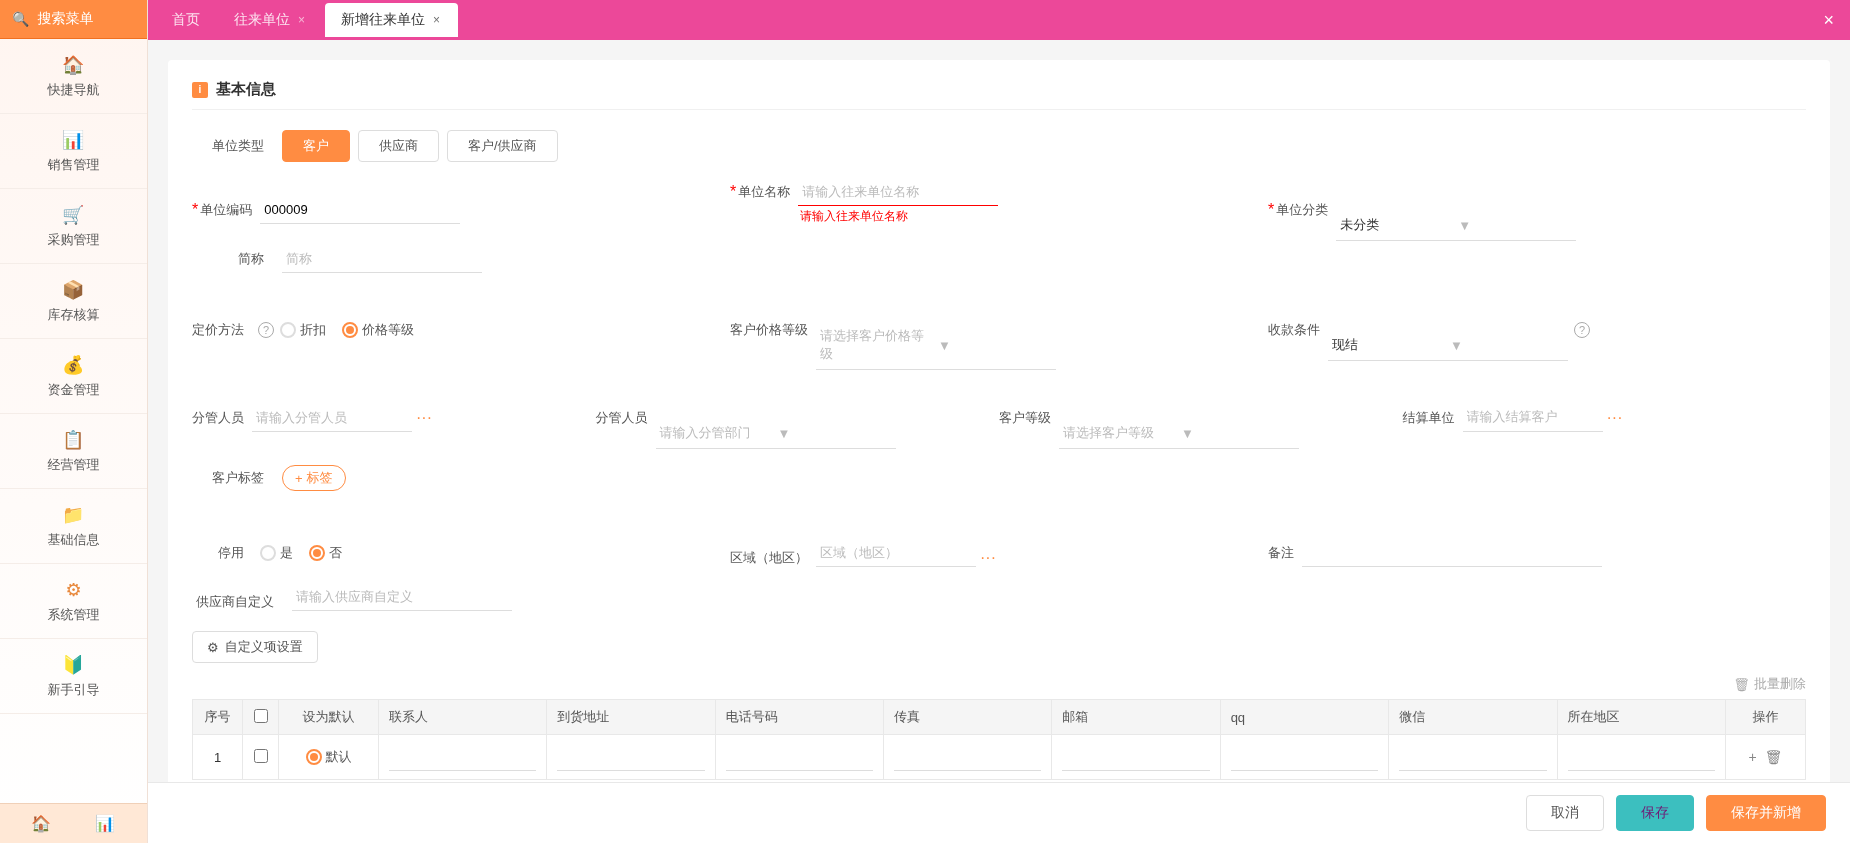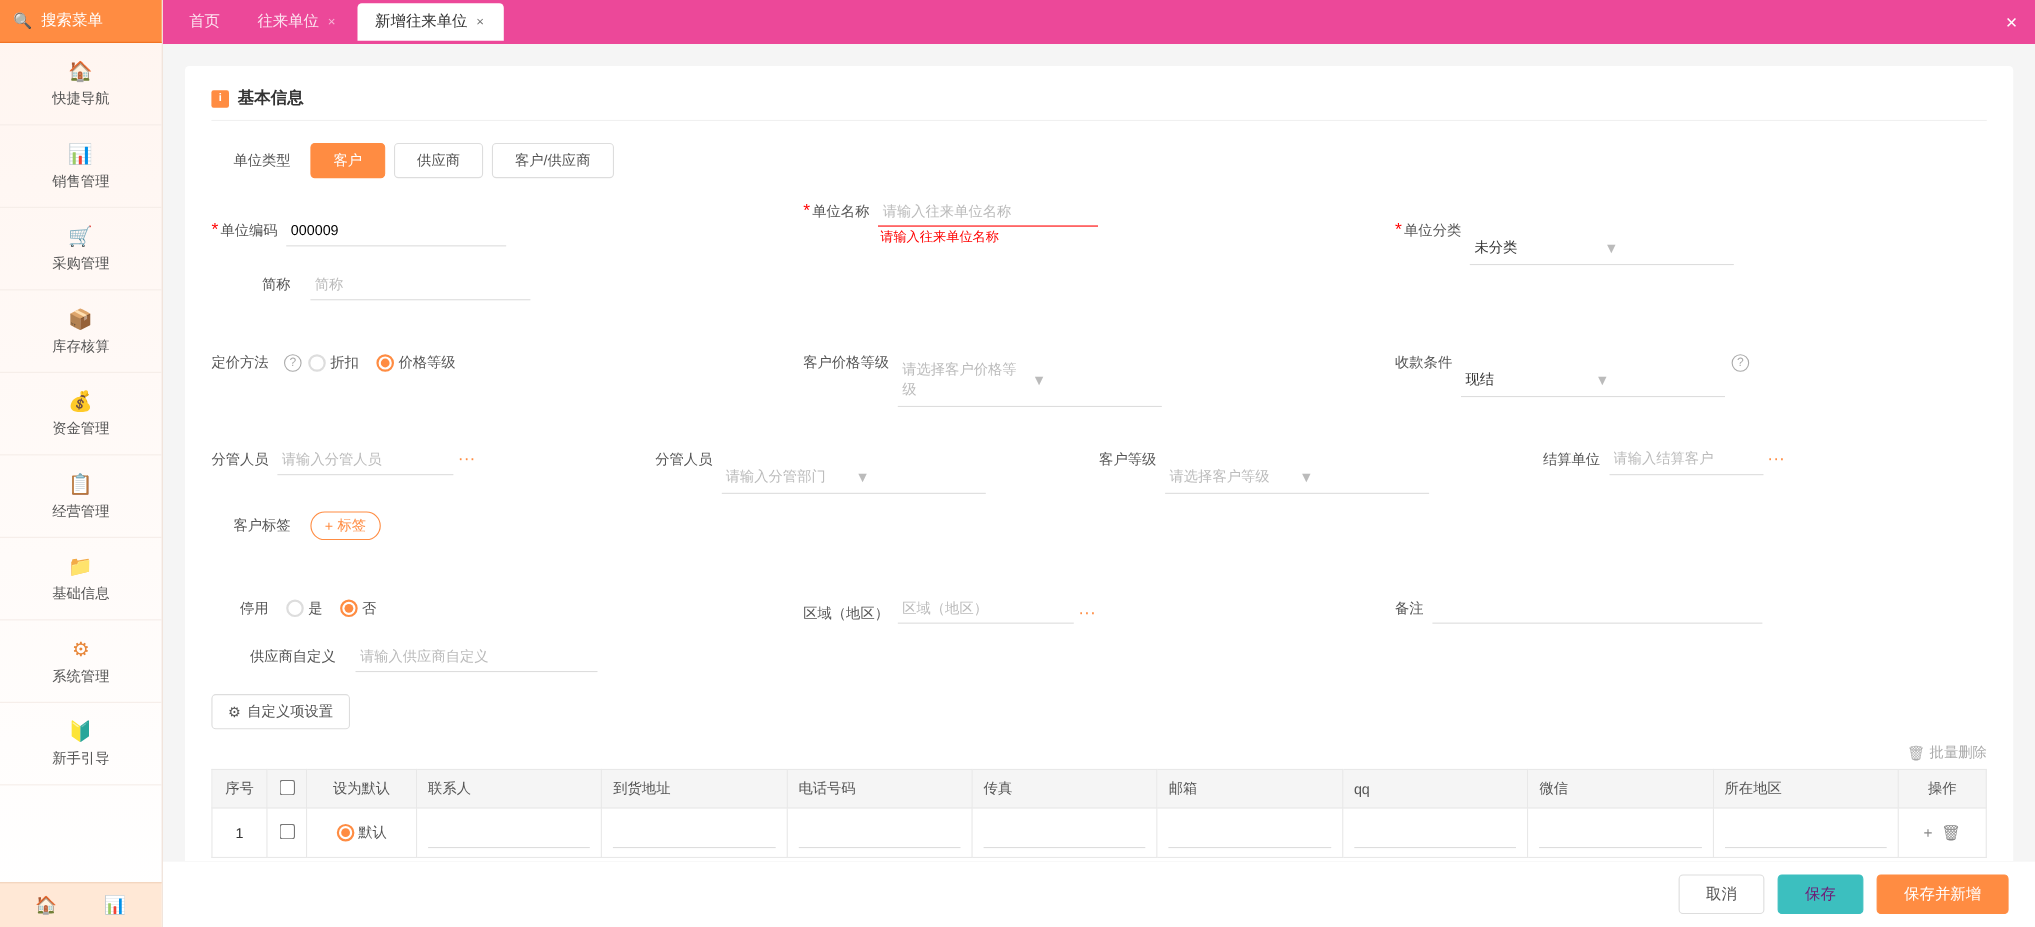--- a/index.html
+++ b/index.html
@@ -552,21 +552,21 @@
           <input type="text" class="inline-input" style="max-width: 160px;" placeholder="区域（地区）">
           <span class="ellipsis-btn">···</span>
         </div>
 
         <div style="display:flex;align-items:center;">
           <span class="col-label">备注</span>
           <input type="text" class="inline-input" style="max-width: 300px;">
         </div>
       </div>
 
-      <div style="display:flex;align-items:center;margin-bottom:20px;margin-left:31px;">
+      <div style="display:flex;align-items:flex-end;margin-bottom:20px;">
         <span class="col-label" style="min-width:90px;text-align:right;">供应商自定义</span>
         <input type="text" class="inline-input" style="margin-left: 10px; max-width: 220px;" placeholder="请输入供应商自定义">
       </div>
 
       <div style="margin-bottom:12px;">
         <button class="custom-settings-btn">
           <span>⚙</span>
           <span>自定义项设置</span>
         </button>
       </div>

